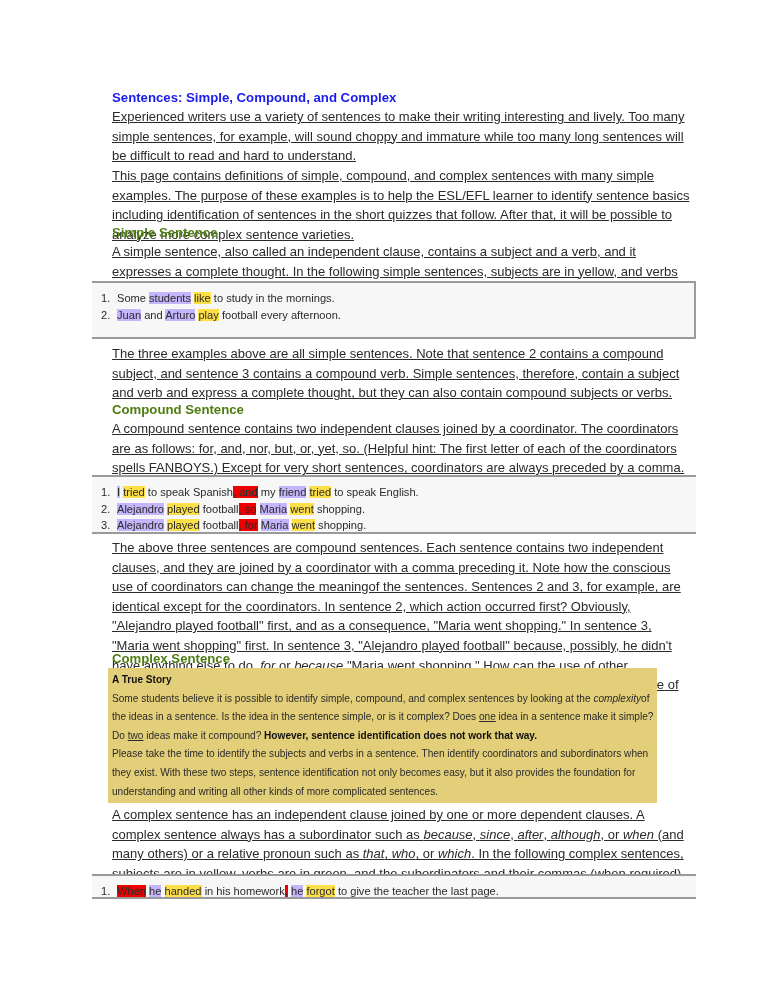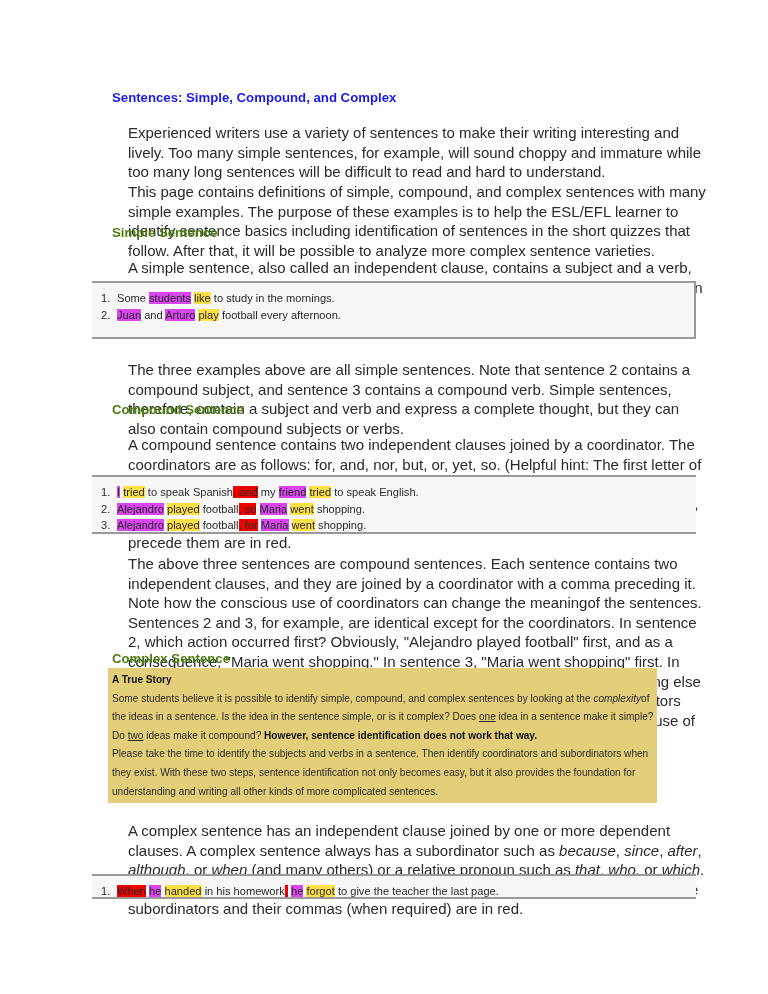--- a/index.html
+++ b/index.html
@@ -1,28 +1,28 @@
 <!DOCTYPE html>
 <html><head>
 <meta charset="utf-8">
 <style>
   html, body { margin: 0; padding: 0; background: #ffffff; }
   body { width: 768px; height: 994px; position: relative; overflow: hidden;
          font-family: "Liberation Sans", sans-serif; color: #222; }
   .page { position: absolute; left: 0; top: 0; width: 768px; height: 988px; }
   .h1 { position: absolute; left: 112px; top: 90px; font-size: 13.2px; font-weight: bold; color: #1a1aee; margin: 0; }
   .h2 { position: absolute; left: 112px; font-size: 13.2px; font-weight: bold; color: #4d7c0f; margin: 0; }
-  .para { position: absolute; left: 112px; width: 580px; font-size: 15px; line-height: 19.6px; color: #2a2a2a; margin: 16px; }
+  .para { position: absolute; left: 112px; width: 580px; font-size: 13px; line-height: 19.6px; color: #2a2a2a; margin: 0; text-decoration: underline; }
   .box { position: absolute; left: 92px; width: 604px; background: #f7f7f7;
          border-top: 2px solid #9a9a9a; border-bottom: 2px solid #9a9a9a; border-right: 2px solid #9a9a9a; box-sizing: border-box; }
   .box.noright { border-right: none; }
   .box ol { margin: 0; padding: 7px 0 0 0; list-style: none; }
   .box li { font-size: 11.1px; line-height: 16.6px; height: 16.6px; color: #2a2a2a; white-space: nowrap; padding-left: 9px; }
   .num { display: inline-block; width: 16px; }
-  .s { background: #d946ef; }
+  .s { background: #c4b5fd; }
   .v { background: #fde047; }
   .c { background: #ee0000; }
   .story { position: absolute; left: 108px; top: 668px; width: 549px; height: 135px;
            background: #e3cf79; box-sizing: border-box; padding: 3px 0 12px 4px; }
   .story p { margin: 0; font-size: 10.1px; line-height: 18.6px; color: #2a2a2a; }
   .story .title { font-weight: bold; color: #111; }
   .u { text-decoration: underline; }
   .b { font-weight: bold; color: #111; }
   i { font-style: italic; }
 </style>

